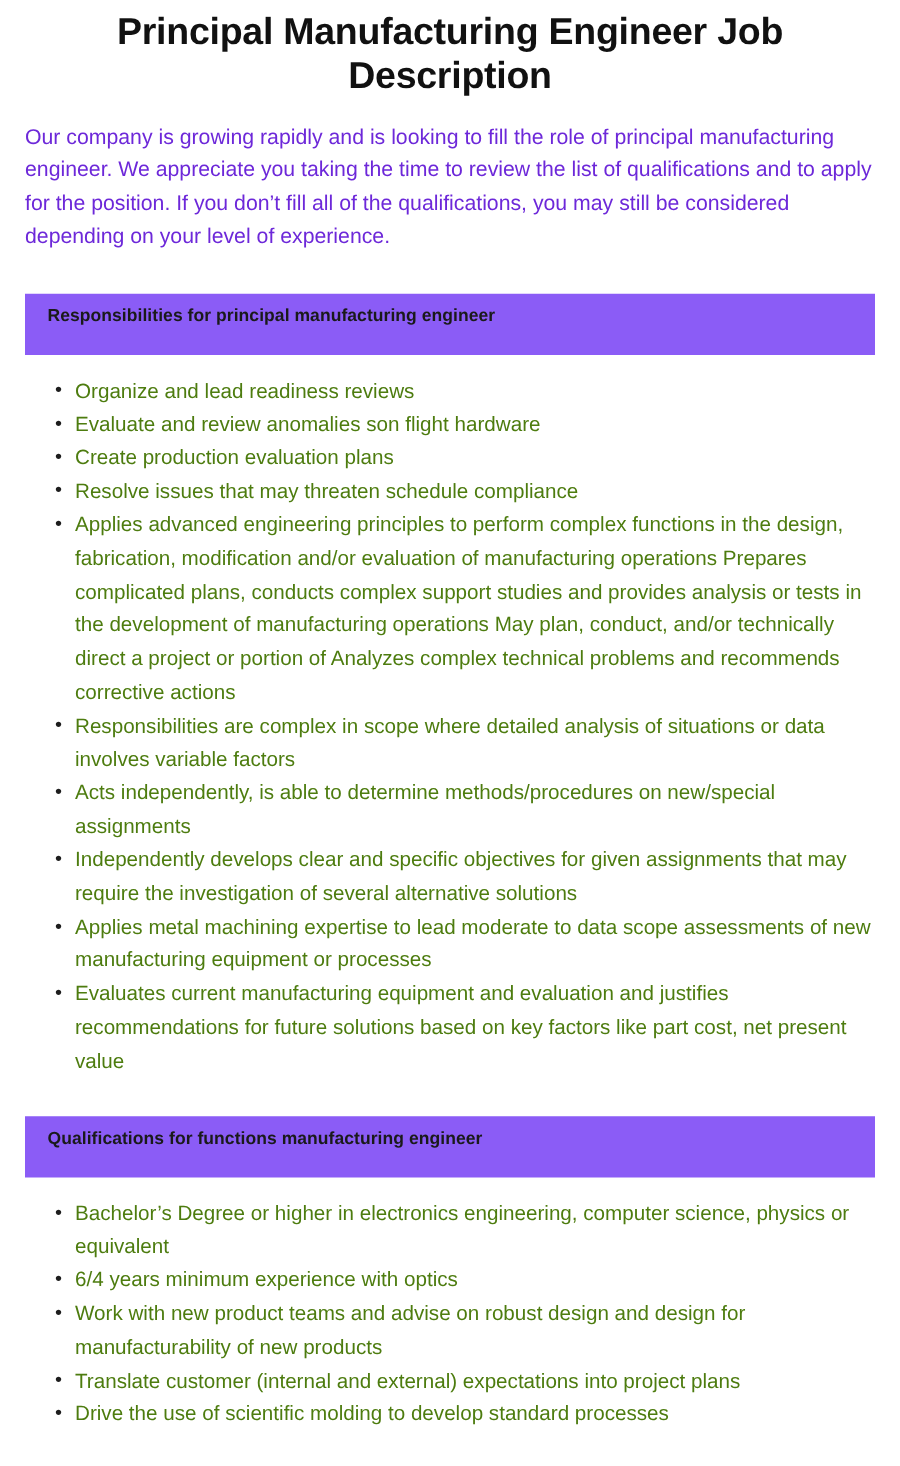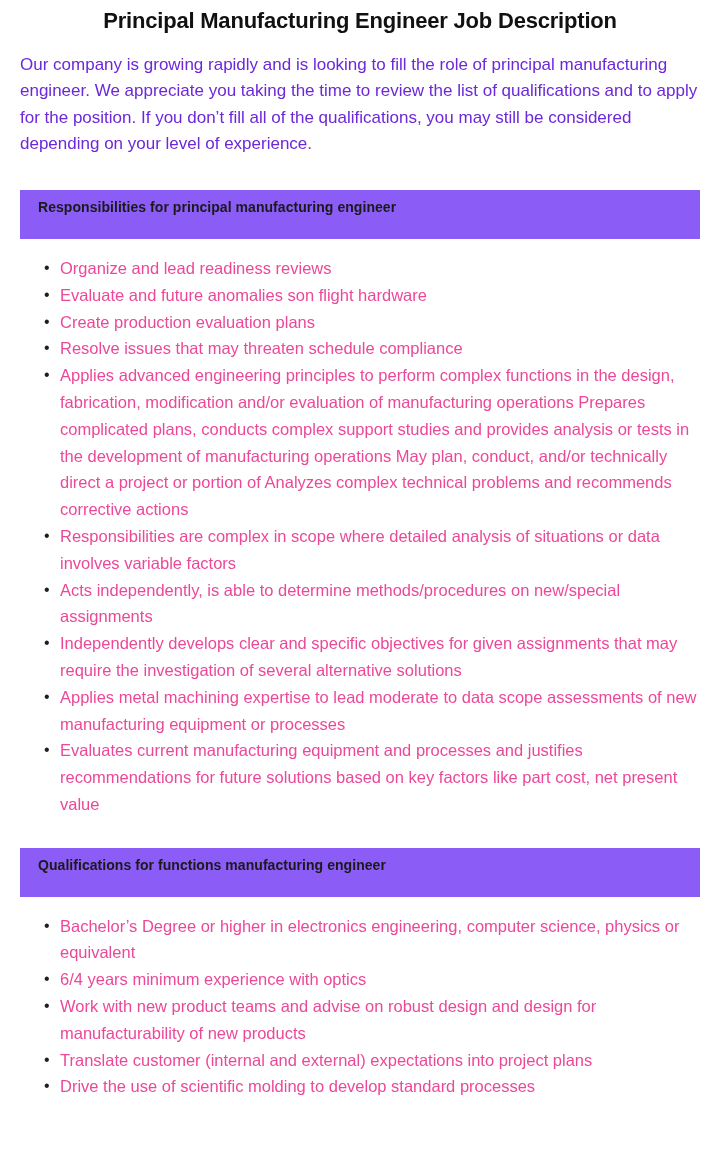--- a/index.html
+++ b/index.html
@@ -14,21 +14,21 @@
     color: #1a1a1a;
     -webkit-font-smoothing: antialiased;
   }
   .page {
     width: 720px;
     box-sizing: border-box;
     padding: 0;
     position: relative;
   }
   .doc-title {
-    font-size: 22px;
+    font-size: 30px;
     font-weight: bold;
     line-height: 1.18;
     text-align: center;
     color: #111111;
     letter-spacing: -0.2px;
     margin: 0;
     padding: 8px 40px 0 40px;
     box-sizing: border-box;
   }
   .intro {
@@ -62,21 +62,21 @@
   ul.bullet-list {
     list-style: none;
     margin: 0;
     padding: 16px 20px 0 44px;
     box-sizing: border-box;
   }
   ul.bullet-list li {
     position: relative;
     font-size: 16.5px;
     line-height: 26.8px;
-    color: #ec4899;
+    color: #4d7c0f;
     padding-left: 16px;
     margin: 0 0 0 0;
   }
   ul.bullet-list li::before {
     content: "\2022";
     position: absolute;
     left: 0;
     top: 0;
     font-size: 16px;
     line-height: 26.8px;
@@ -92,29 +92,29 @@
 <div class="page">
 
   <h1 class="doc-title">Principal Manufacturing Engineer Job Description</h1>
 
   <p class="intro">Our company is growing rapidly and is looking to fill the role of principal manufacturing engineer. We appreciate you taking the time to review the list of qualifications and to apply for the position. If you don’t fill all of the qualifications, you may still be considered depending on your level of experience.</p>
 
   <div class="section responsibilities-section">
     <div class="section-header">Responsibilities for principal manufacturing engineer</div>
     <ul class="bullet-list">
       <li>Organize and lead readiness reviews</li>
-      <li>Evaluate and future anomalies son flight hardware</li>
+      <li>Evaluate and review anomalies son flight hardware</li>
       <li>Create production evaluation plans</li>
       <li>Resolve issues that may threaten schedule compliance</li>
       <li>Applies advanced engineering principles to perform complex functions in the design, fabrication, modification and/or evaluation of manufacturing operations Prepares complicated plans, conducts complex support studies and provides analysis or tests in the development of manufacturing operations May plan, conduct, and/or technically direct a project or portion of Analyzes complex technical problems and recommends corrective actions</li>
       <li>Responsibilities are complex in scope where detailed analysis of situations or data involves variable factors</li>
       <li>Acts independently, is able to determine methods/procedures on new/special assignments</li>
       <li>Independently develops clear and specific objectives for given assignments that may require the investigation of several alternative solutions</li>
       <li>Applies metal machining expertise to lead moderate to data scope assessments of new manufacturing equipment or processes</li>
-      <li>Evaluates current manufacturing equipment and processes and justifies recommendations for future solutions based on key factors like part cost, net present value</li>
+      <li>Evaluates current manufacturing equipment and evaluation and justifies recommendations for future solutions based on key factors like part cost, net present value</li>
     </ul>
   </div>
 
   <div class="section qualifications-section">
     <div class="section-header">Qualifications for functions manufacturing engineer</div>
     <ul class="bullet-list">
       <li>Bachelor’s Degree or higher in electronics engineering, computer science, physics or equivalent</li>
       <li>6/4 years minimum experience with optics</li>
       <li>Work with new product teams and advise on robust design and design for manufacturability of new products</li>
       <li>Translate customer (internal and external) expectations into project plans</li>

